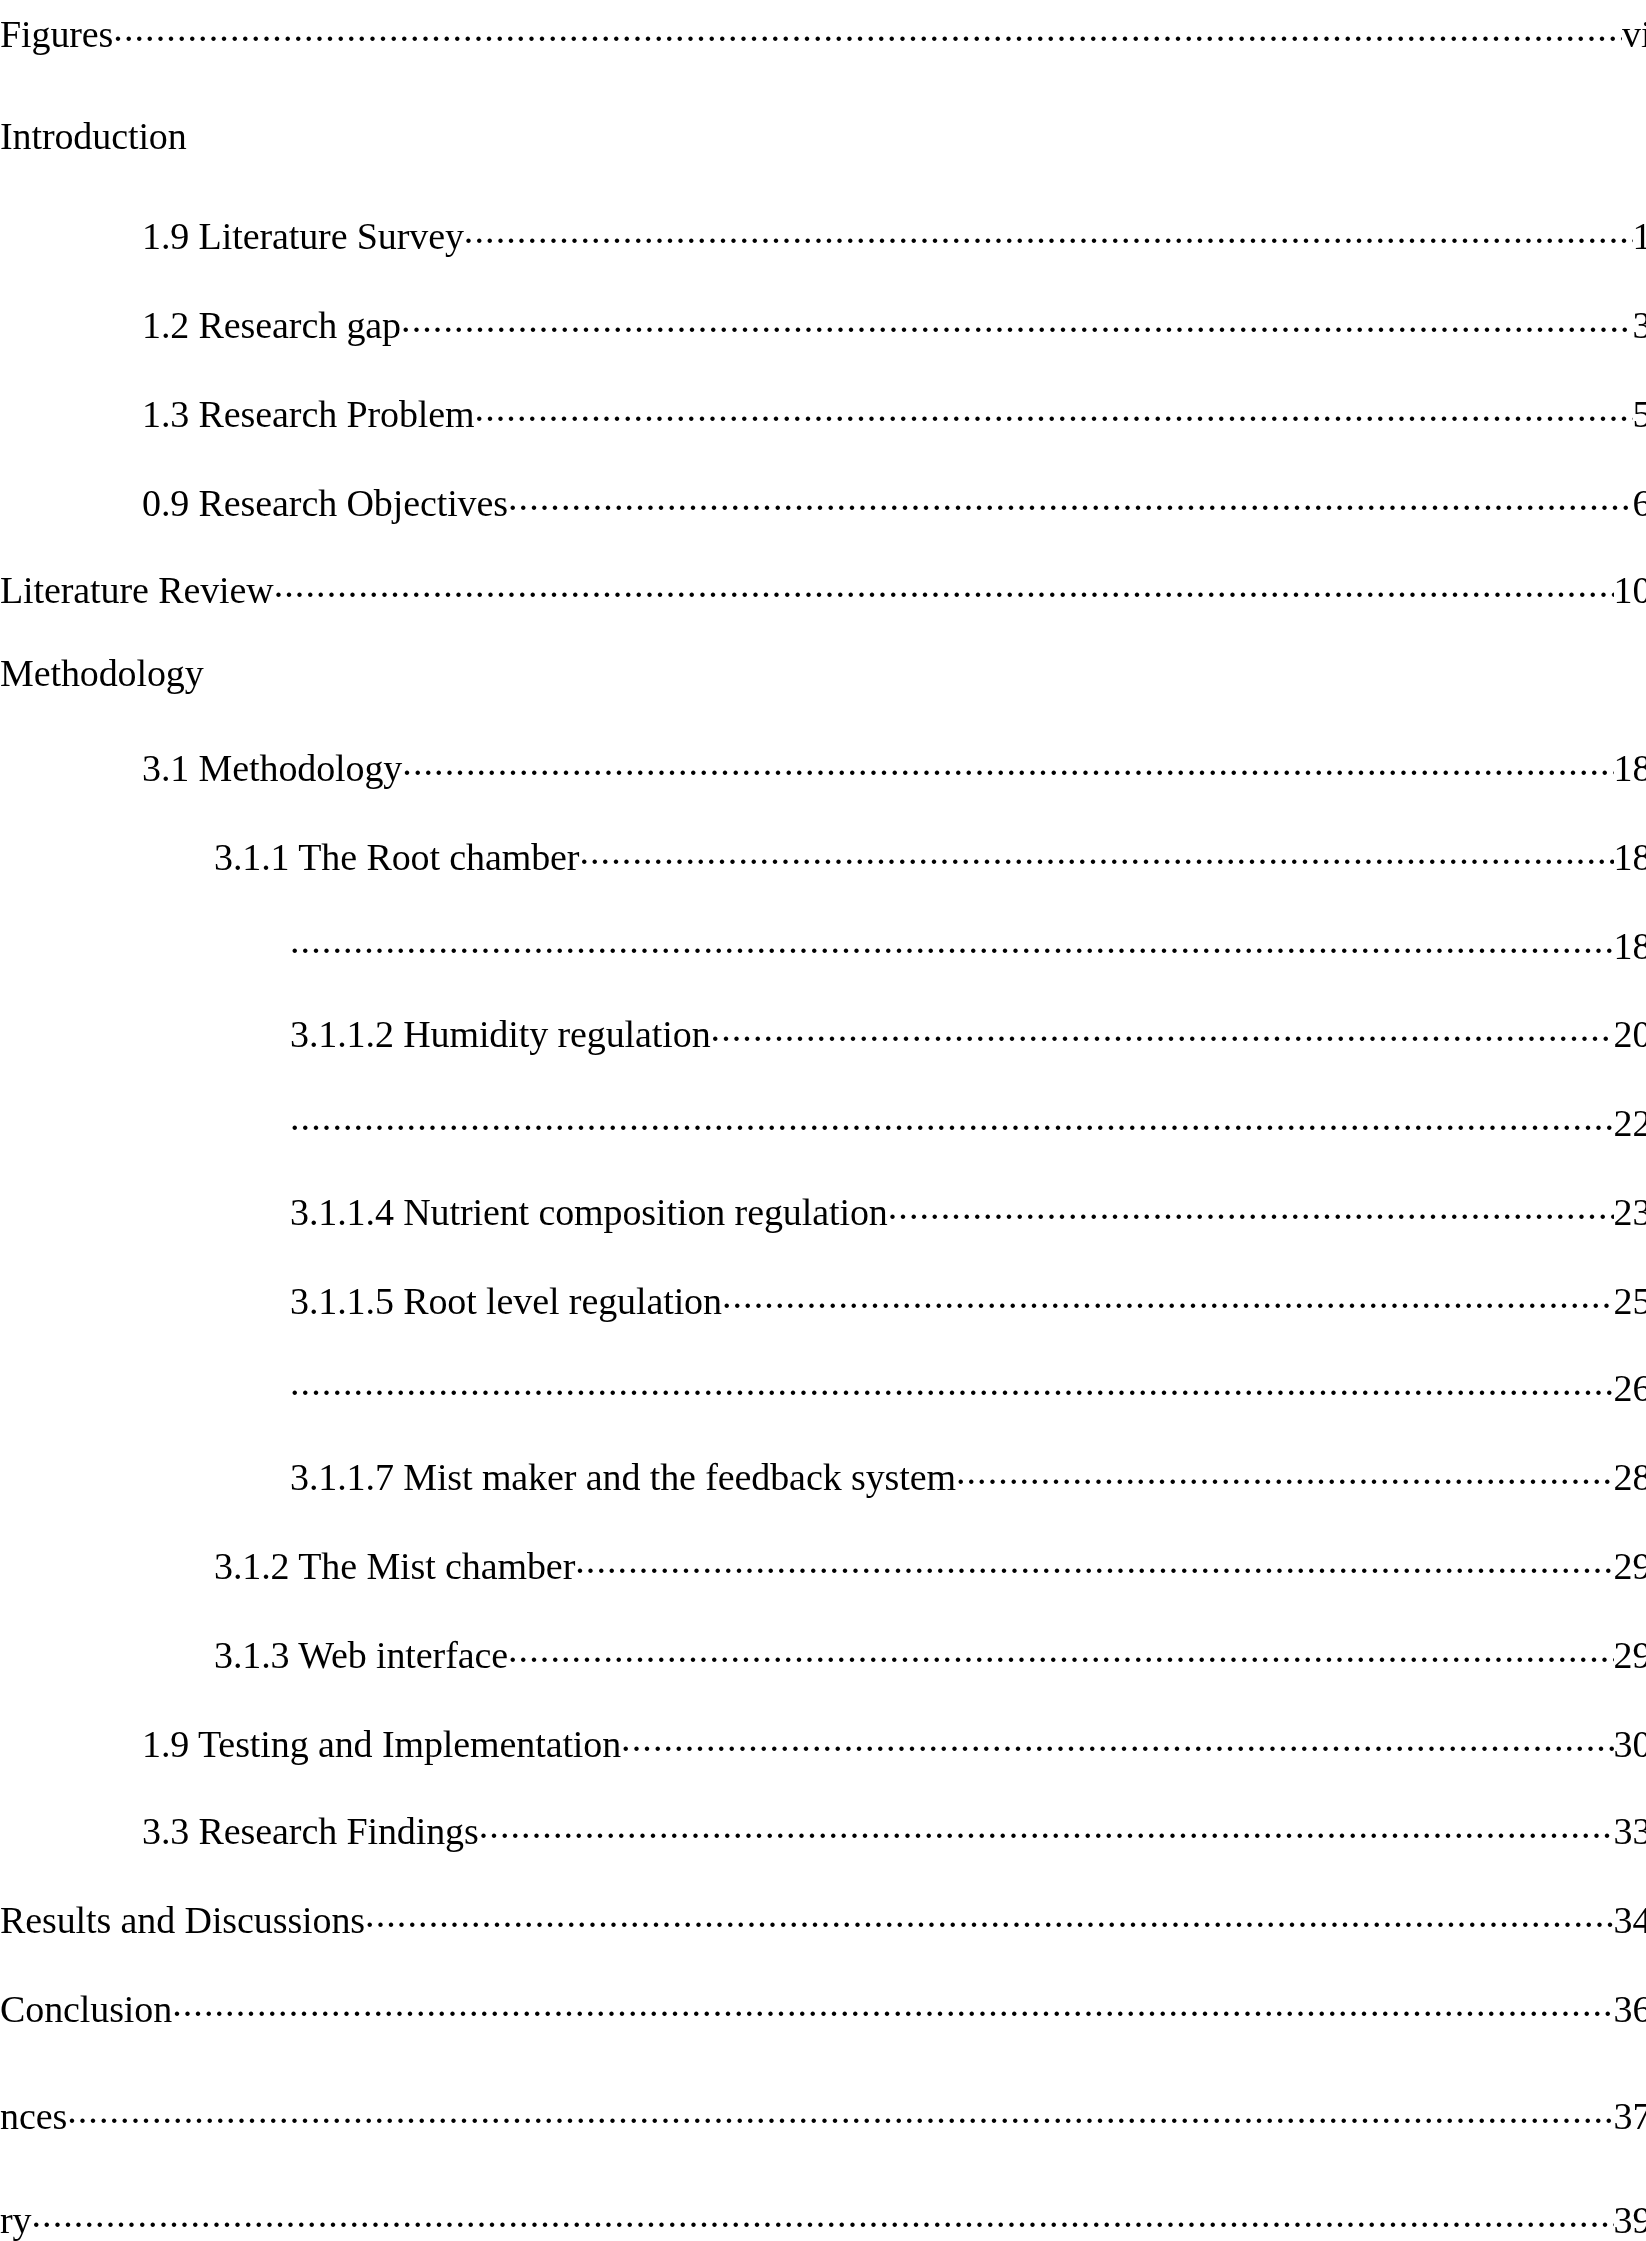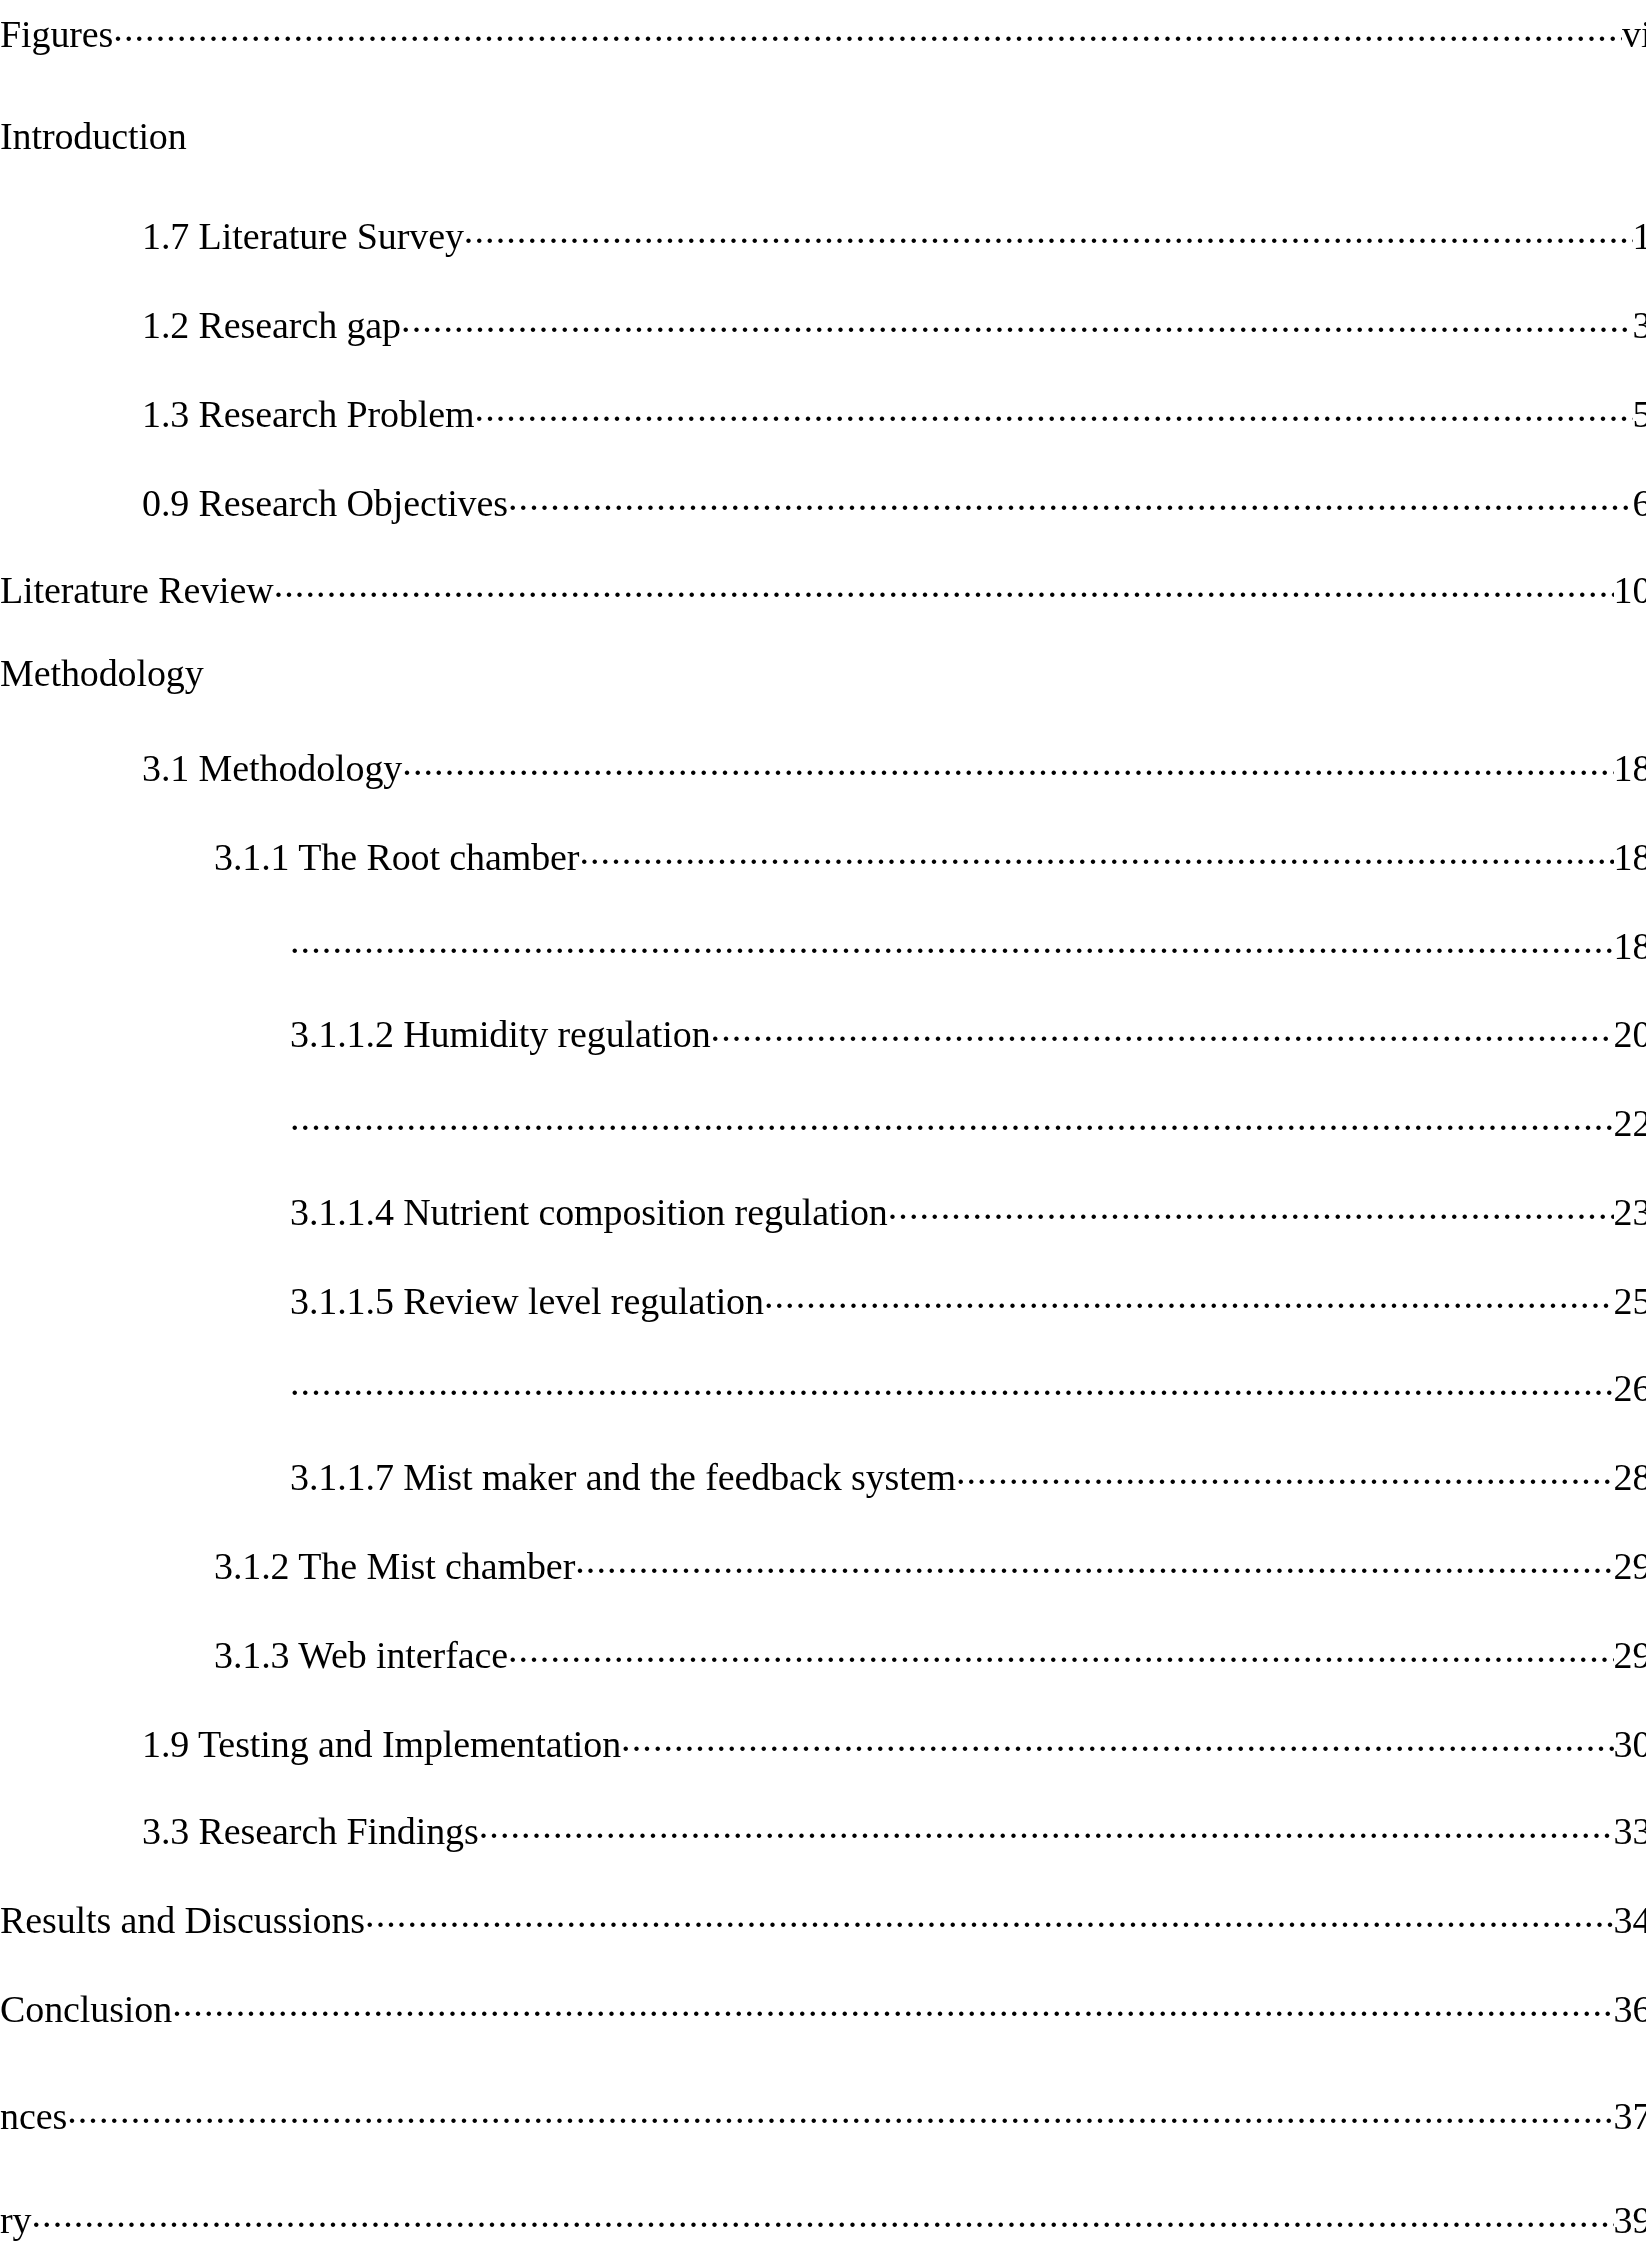--- a/index.html
+++ b/index.html
@@ -74,21 +74,21 @@
 <body>
 
 <div id="toc-page">
     <div class="toc-line level-0" style="left: 0px; top: 9.4px; right: -5.6px;">
       <span class="toc-title">Figures</span>
       <span class="toc-leader"></span>
       <span class="toc-page-num">vi</span>
     </div>
     <div class="toc-line level-0 no-leader" style="left: 0px; top: 117px; right: -5.6px;"><span class="toc-title">Introduction</span></div>
     <div class="toc-line level-1" style="left: 142px; top: 211px; right: -5.6px;">
-      <span class="toc-title">1.7 Literature Survey</span>
+      <span class="toc-title">1.9 Literature Survey</span>
       <span class="toc-leader"></span>
       <span class="toc-page-num">1</span>
     </div>
     <div class="toc-line level-1" style="left: 142px; top: 300px; right: -5.6px;">
       <span class="toc-title">1.2 Research gap</span>
       <span class="toc-leader"></span>
       <span class="toc-page-num">3</span>
     </div>
     <div class="toc-line level-1" style="left: 142px; top: 389px; right: -5.6px;">
       <span class="toc-title">1.3 Research Problem</span>
@@ -128,21 +128,21 @@
     <div class="toc-line level-3" style="left: 290px; top: 1098px; right: -5.6px;">
       <span class="toc-leader"></span>
       <span class="toc-page-num">22</span>
     </div>
     <div class="toc-line level-3" style="left: 290px; top: 1187px; right: -5.6px;">
       <span class="toc-title">3.1.1.4 Nutrient composition regulation</span>
       <span class="toc-leader"></span>
       <span class="toc-page-num">23</span>
     </div>
     <div class="toc-line level-3" style="left: 290px; top: 1276px; right: -5.6px;">
-      <span class="toc-title">3.1.1.5 Review level regulation</span>
+      <span class="toc-title">3.1.1.5 Root level regulation</span>
       <span class="toc-leader"></span>
       <span class="toc-page-num">25</span>
     </div>
     <div class="toc-line level-3" style="left: 290px; top: 1363px; right: -5.6px;">
       <span class="toc-leader"></span>
       <span class="toc-page-num">26</span>
     </div>
     <div class="toc-line level-3" style="left: 290px; top: 1452px; right: -5.6px;">
       <span class="toc-title">3.1.1.7 Mist maker and the feedback system</span>
       <span class="toc-leader"></span>

